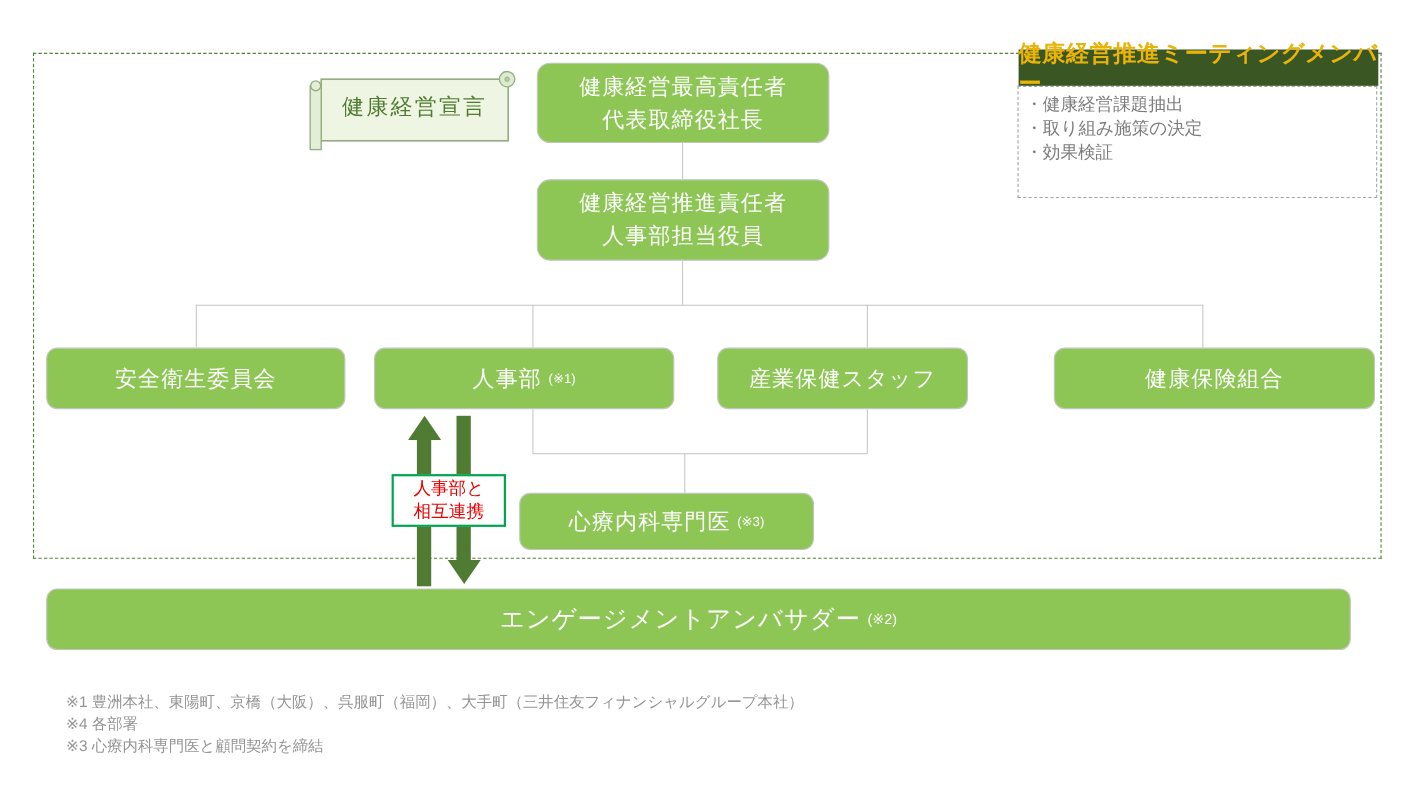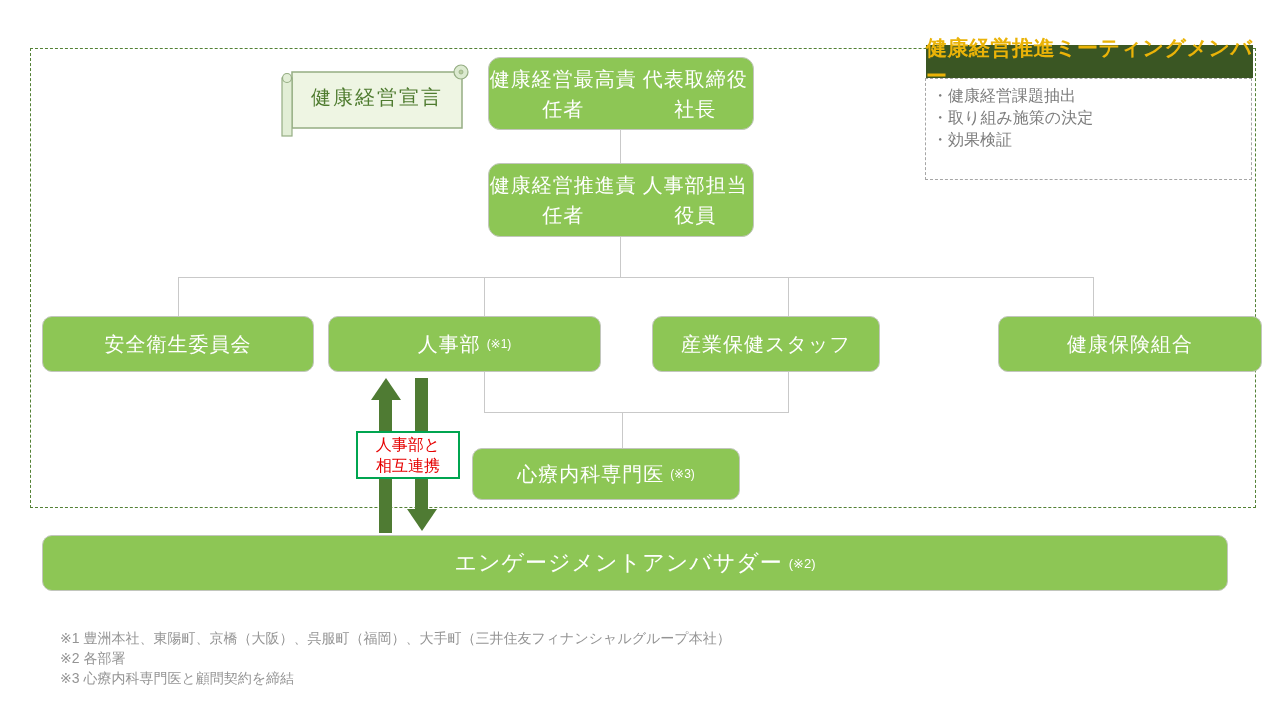--- a/index.html
+++ b/index.html
@@ -15,33 +15,33 @@
     position: absolute; left: 30px; top: 48px; width: 1226px; height: 460px;
     border: 1px dashed #538135; z-index: 1;
   }
 
   
   .line { position: absolute; background: #c9c9c9; z-index: 1; }
 
   
   .gbox {
     position: absolute; background: #8dc655; border: 1px solid #c2c6bd;
-    border-radius: 10px; color: #ffffff; display: flex; flex-direction: row;
+    border-radius: 10px; color: #ffffff; display: flex; flex-direction: column;
     align-items: center; justify-content: center; text-align: center; z-index: 2;
   }
   .gbox .l1, .gbox .l2 { font-size: 20px; line-height: 30px; letter-spacing: 1px; }
   .gbox .single { font-size: 20px; letter-spacing: 1px; text-align: center; }
   .gbox .note { font-size: 12px; margin-left: 6px; }
   .box-top1   { left: 488px; top: 57px;  width: 266px; height: 73px; border-radius: 12px; }
   .box-top2   { left: 488px; top: 163px; width: 266px; height: 74px; border-radius: 12px; }
   .box-row    { top: 316px; height: 56px; }
   .box-row1   { left: 42px;  width: 272px; }
-  .box-row2   { left: 328px; width: 273px; }
+  .box-row2   { left: 340px; width: 273px; }
   .box-row3   { left: 652px; width: 228px; }
-  .box-row4   { left: 998px; width: 264px; }
+  .box-row4   { left: 958px; width: 292px; }
   .box-spec   { left: 472px; top: 448px; width: 268px; height: 52px; }
   .box-bar    { left: 42px;  top: 535px; width: 1186px; height: 56px; }
   .box-bar .single { font-size: 22px; }
   .box-bar .note { font-size: 13px; }
   .row-wrap, .bar-wrap { display: flex; align-items: center; justify-content: center; }
 
   
   .banner { position: absolute; left: 280px; top: 62px; width: 194px; height: 80px; z-index: 2; }
   .banner svg { position: absolute; left: 0; top: 0; }
   .banner .banner-label {
@@ -169,17 +169,17 @@
   <div class="arrow-part shaft" style="left:415px; top:378px; height:132px;"></div>
   <div class="arrow-part tri-down" style="left:407px; top:509px;"></div>
 
   <div class="link-label">
     <span>人事部と</span>
     <span>相互連携</span>
   </div>
 
   <div class="footnotes">
     <div>※1 豊洲本社、東陽町、京橋（大阪）、呉服町（福岡）、大手町（三井住友フィナンシャルグループ本社）</div>
-    <div>※2 各部署</div>
+    <div>※4 各部署</div>
     <div>※3 心療内科専門医と顧問契約を締結</div>
   </div>
 
 </div>
 
 </body></html>

